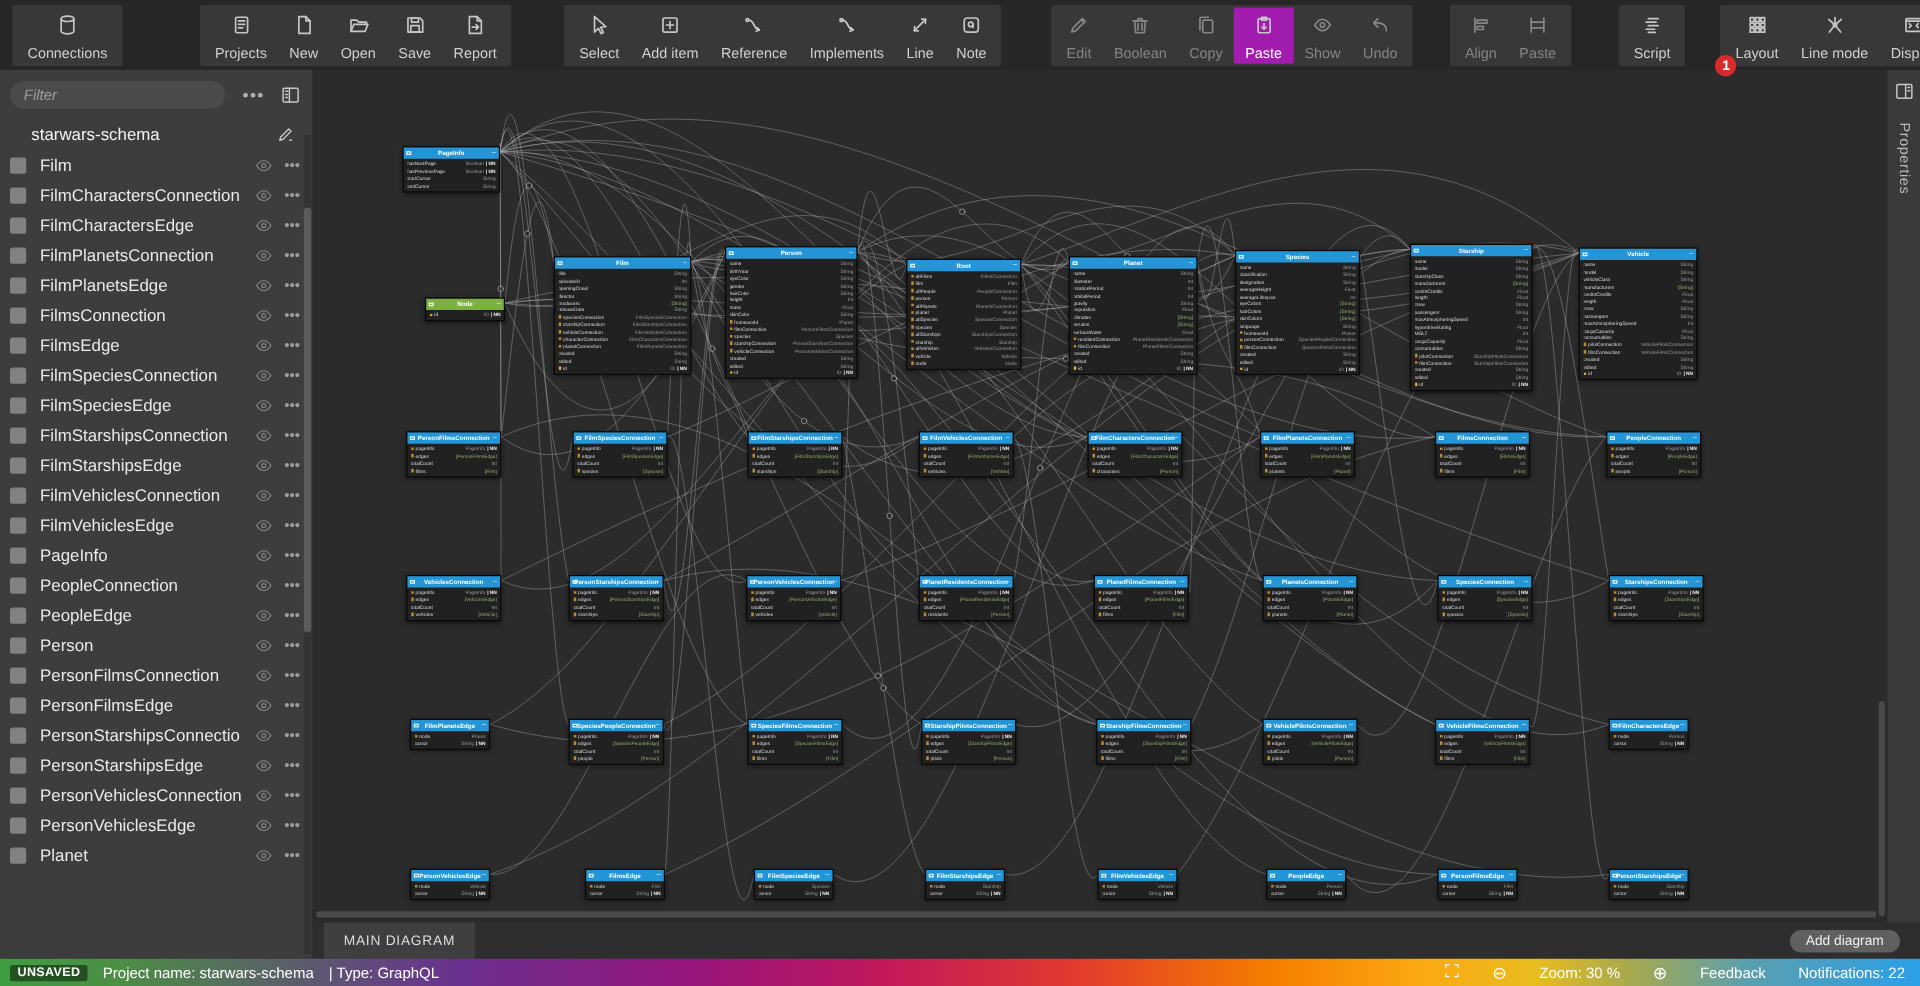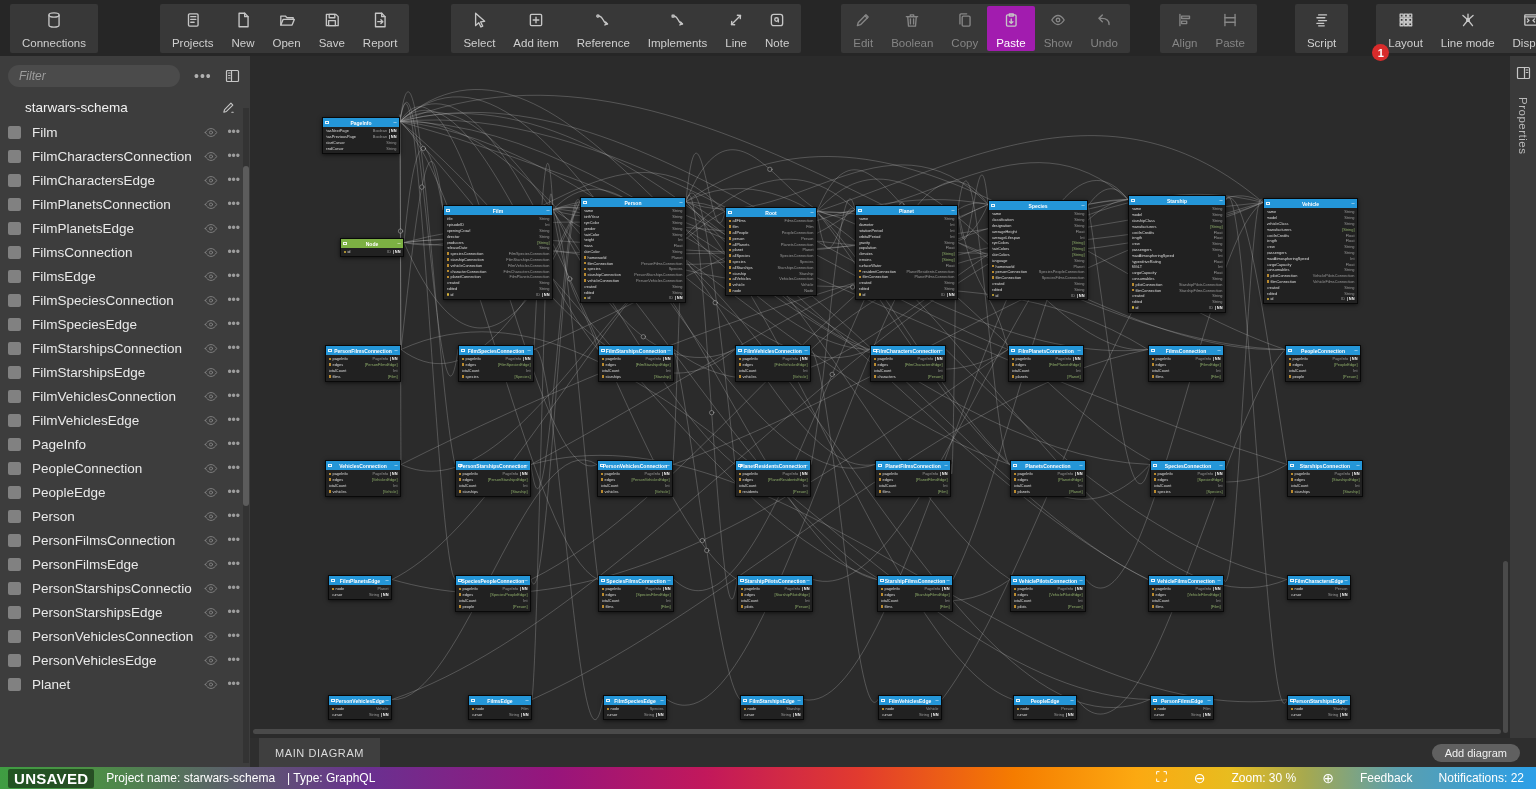--- a/index.html
+++ b/index.html
@@ -80,21 +80,21 @@
   #tabbar { position:absolute; left:250px; top:738px; width:1286px; height:29px; background:#2e2e2e;
     display:flex; align-items:center; }
   .tab { background:#3f3f3f; color:#dcdcdc; font-size:11px; letter-spacing:.6px; padding:0 16px;
     margin-left:9px; height:100%; display:flex; align-items:center; cursor:pointer; }
   .addbtn { margin-left:auto; margin-right:16px; background:#606060; color:#f0f0f0; font-size:11px;
     padding:3px 13px; border-radius:10px; cursor:pointer; }
 
   
   #statusbar { position:absolute; left:0; top:767px; width:1536px; height:22px; display:flex;
     align-items:center; font-size:12px; color:#fff; }
-  .st-badge { background:rgba(10,25,10,.55); padding:1px 6px; margin-left:8px; font-size:15px;
+  .st-badge { background:rgba(10,25,10,.55); padding:1px 6px; margin-left:8px; font-size:10px;
     font-weight:bold; border-radius:2px; letter-spacing:.3px; }
   .st-text { margin-left:12px; white-space:nowrap; }
   #st-right { margin-left:auto; display:flex; align-items:center; gap:26px; margin-right:12px; }
   #st-right .sym { font-size:14px; line-height:1; cursor:pointer; }
   #st-right svg { stroke:#fff; }
   .st-link { cursor:pointer; white-space:nowrap; }
 </style>
 </head>
 <body>
 

